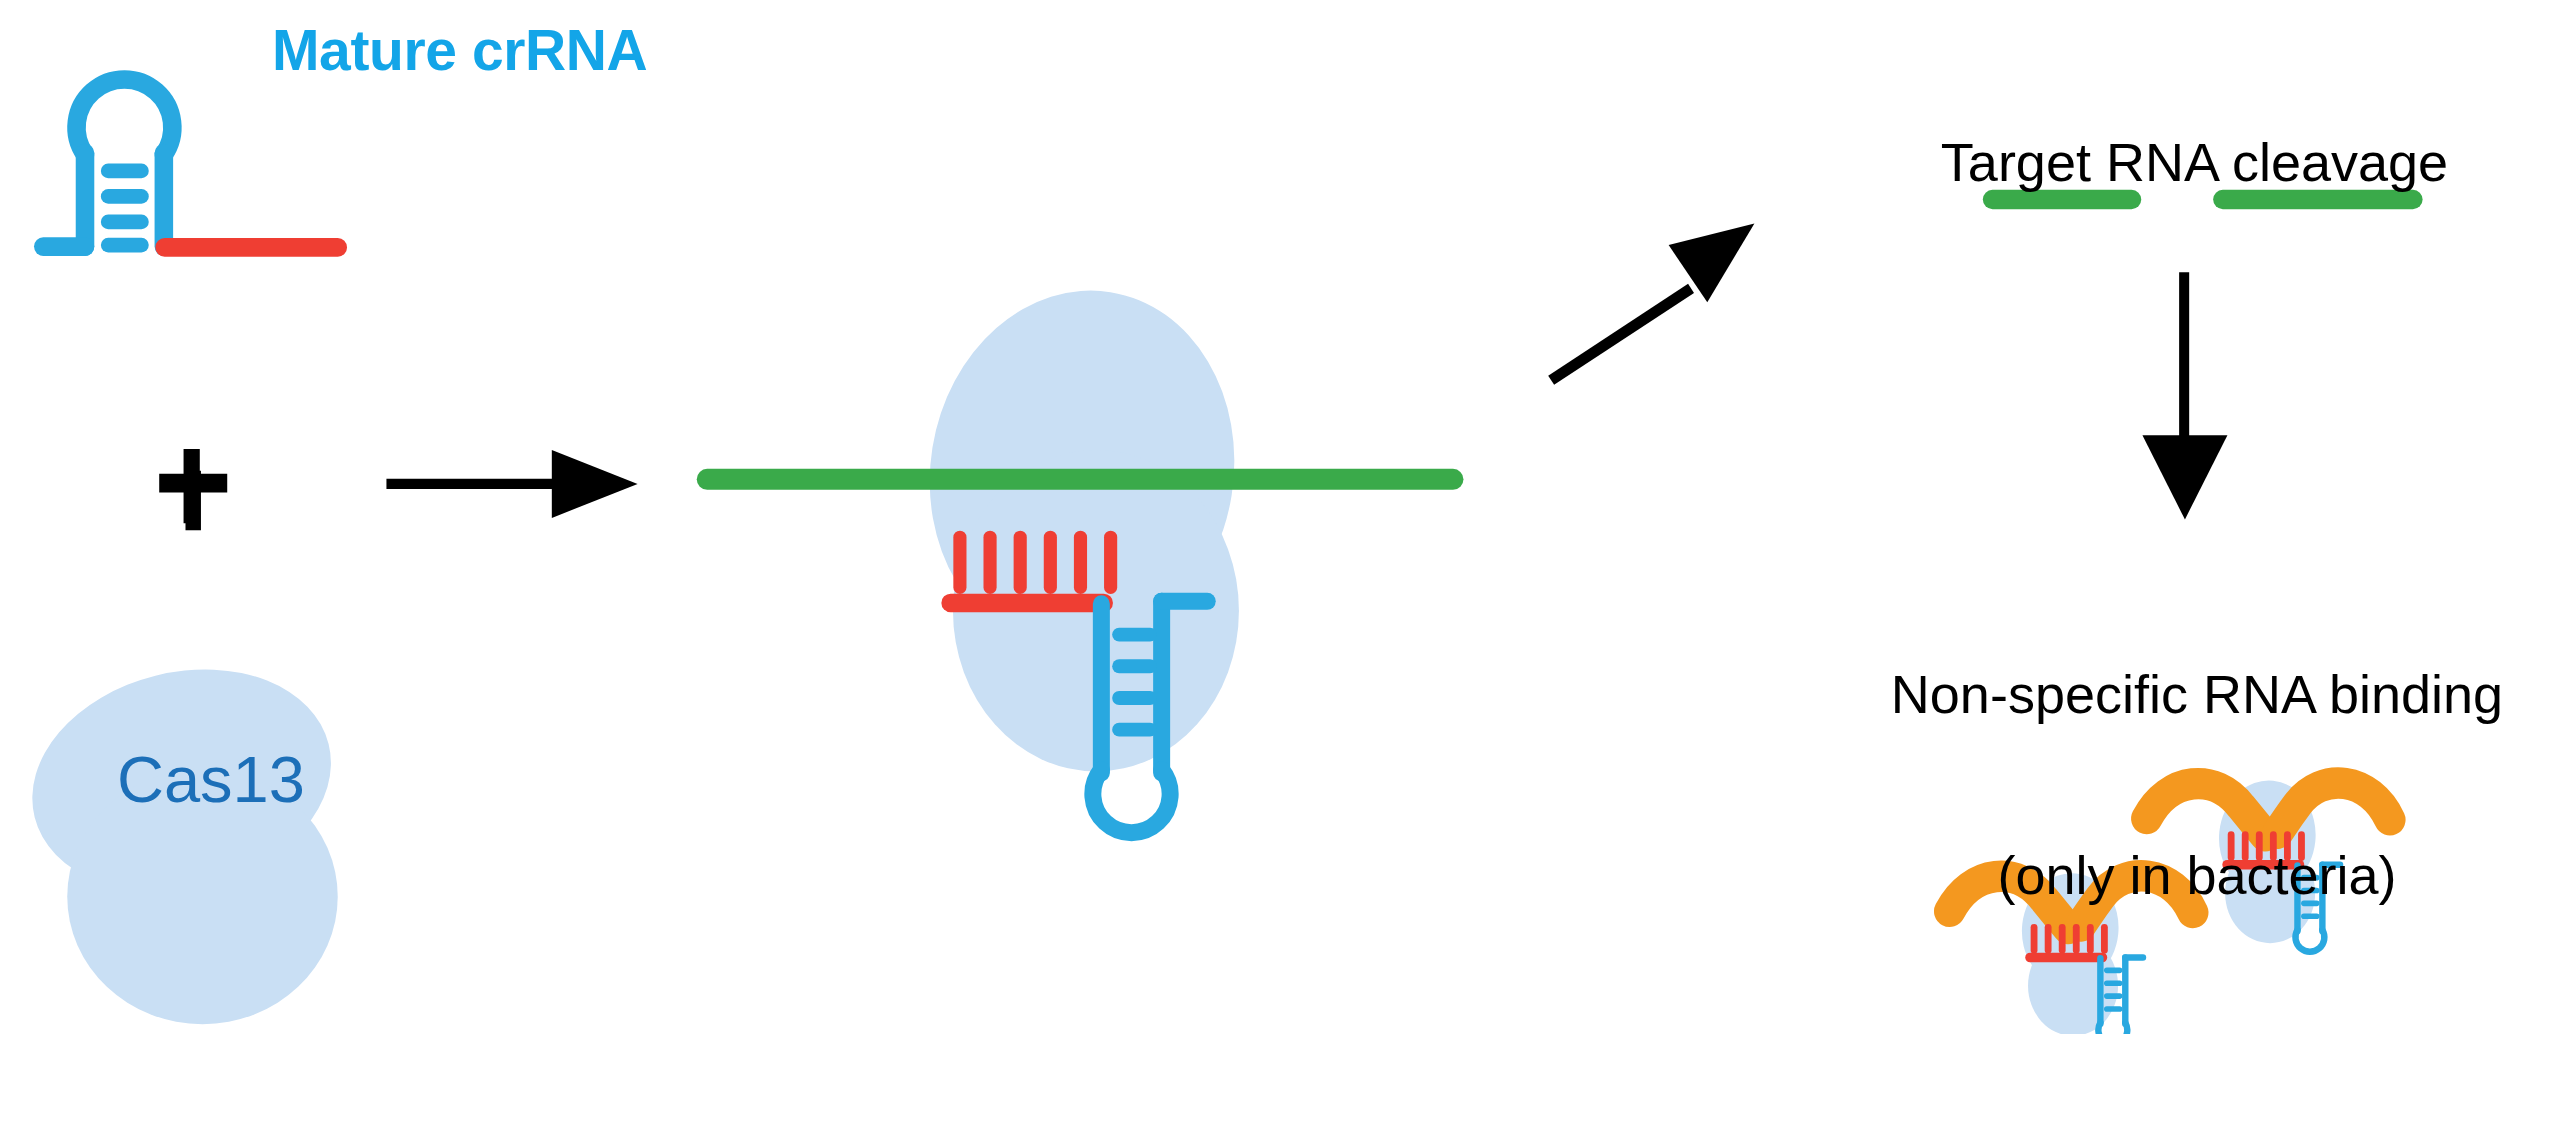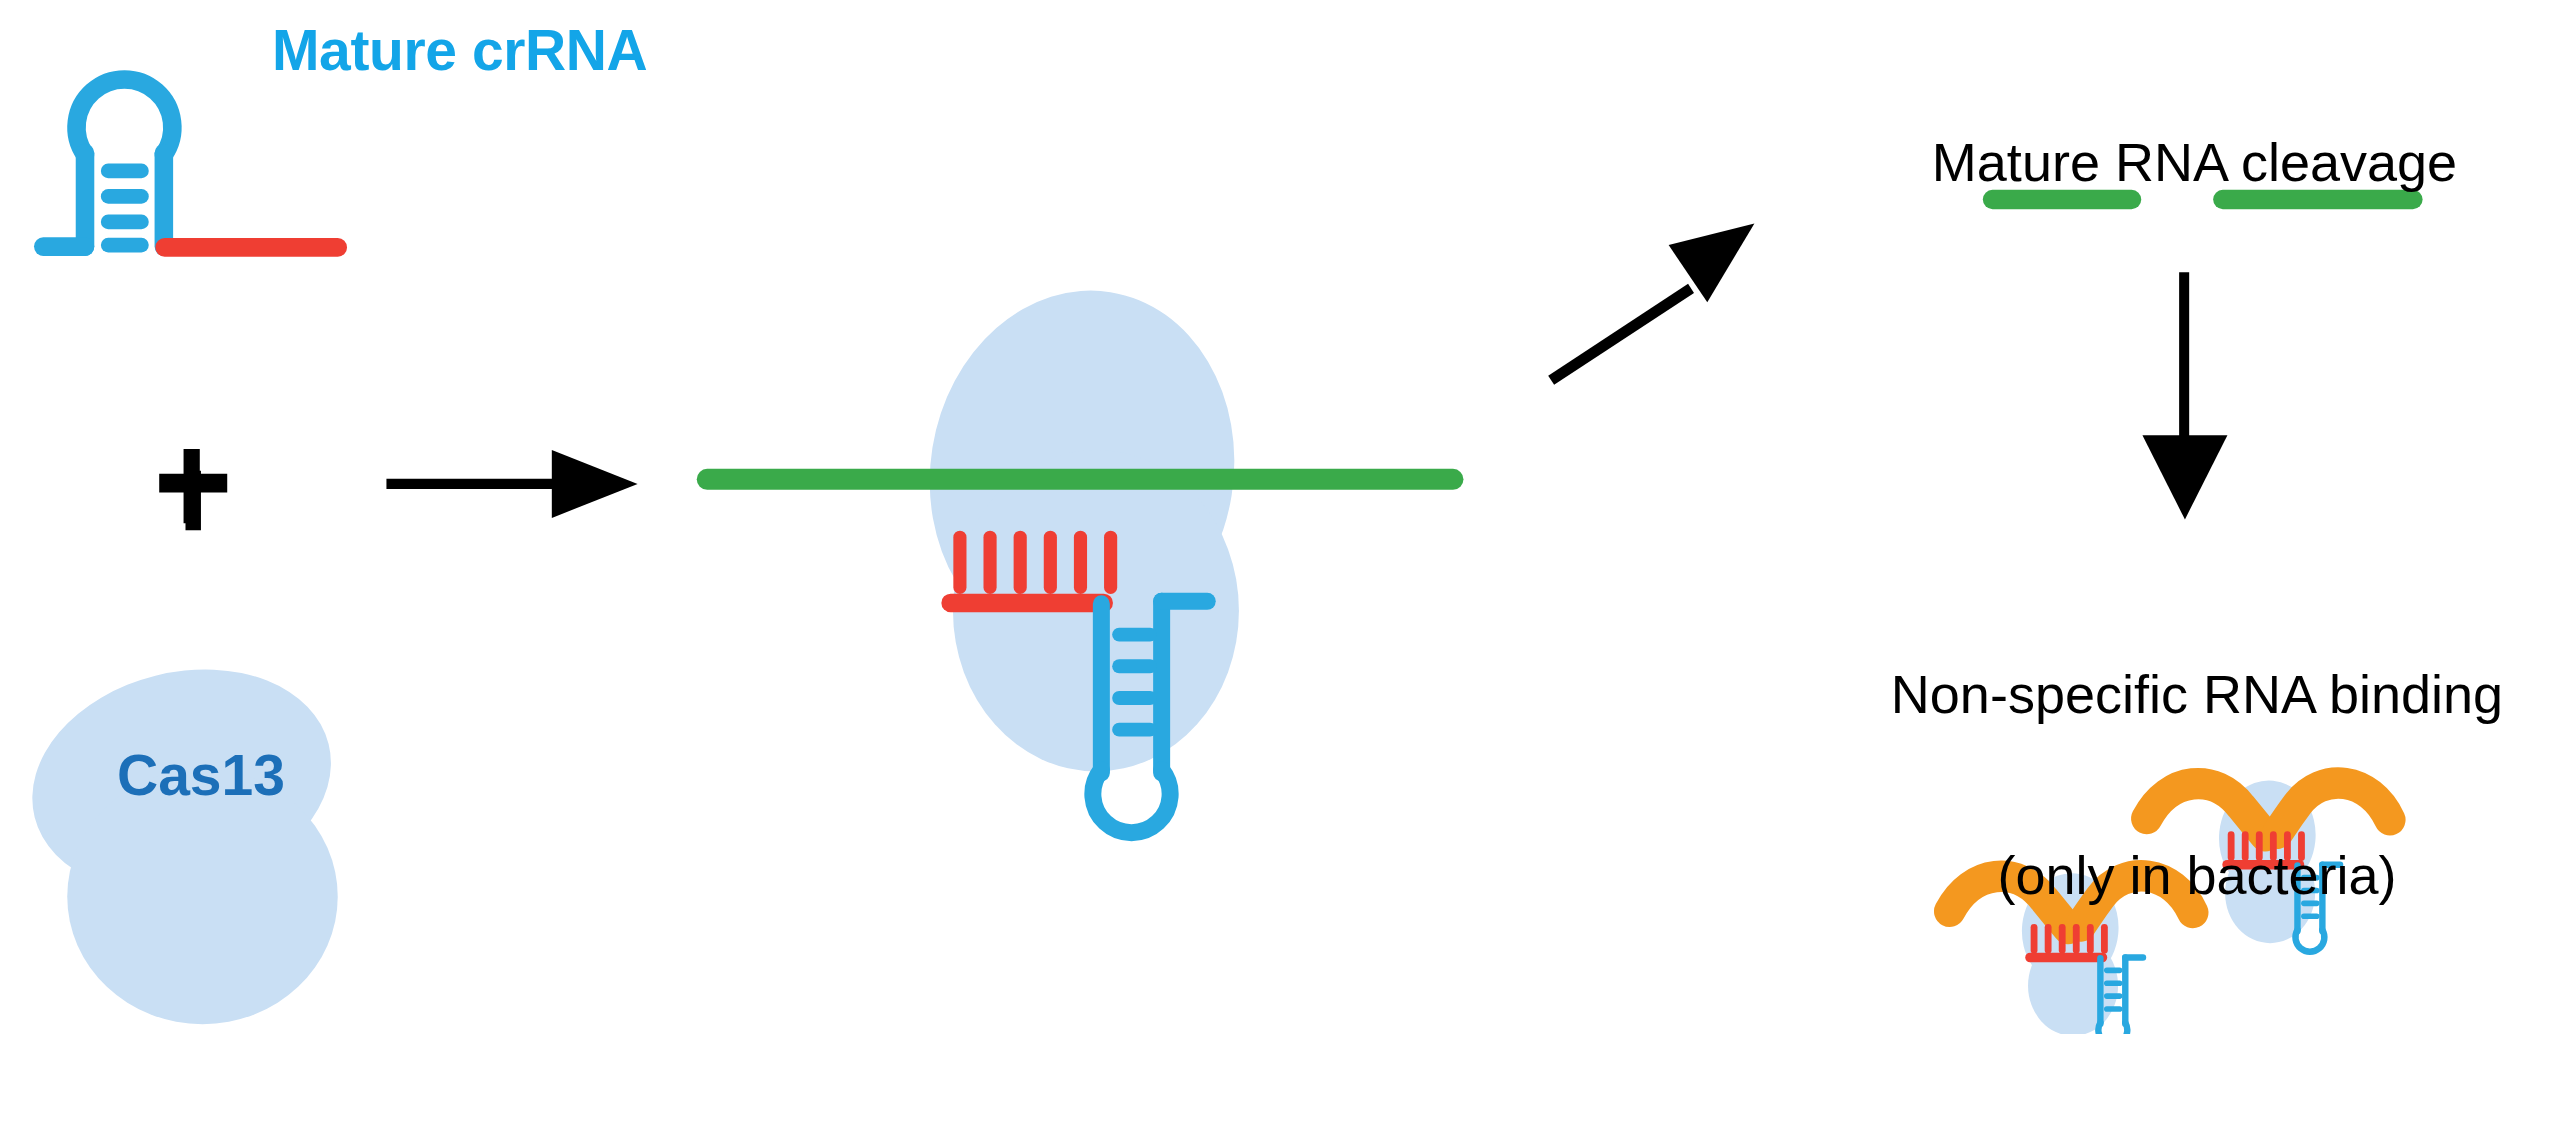--- a/index.html
+++ b/index.html
@@ -32,22 +32,22 @@
     line-height: 1.12;
     font-family: "Liberation Sans", sans-serif;
   }
   .lbl-crrna {
     font-weight: bold;
     font-size: 57px;
     letter-spacing: -0.4px;
     color: #13A5E8;
   }
   .lbl-cas13 {
-    font-weight: bold;
-    font-size: 57px;
+    font-weight: normal;
+    font-size: 65px;
     letter-spacing: 0px;
     color: #1C6FB8;
   }
   .lbl-step {
     font-size: 54px;
     color: #000000;
     text-align: center;
   }
   .lbl-step span {
     display: block;
@@ -239,21 +239,21 @@
     </g>
 
   </svg>
 
   <div class="lbl lbl-crrna" style="left:272px; top:18.5px;">Mature crRNA</div>
 
   <div class="lbl lbl-cas13" style="left:117px; top:744px;">Cas13</div>
 
 
   <div class="lbl lbl-step" style="left:1901px; top:10.8px; width:587px;">
-    <span>Mature RNA cleavage</span>
+    <span>Target RNA cleavage</span>
   </div>
 
   <div class="lbl lbl-step" style="left:1849px; top:543px; width:696px;">
     <span>Non-specific RNA binding</span>
     <span>(only in bacteria)</span>
   </div>
 
 </div>
 
 

